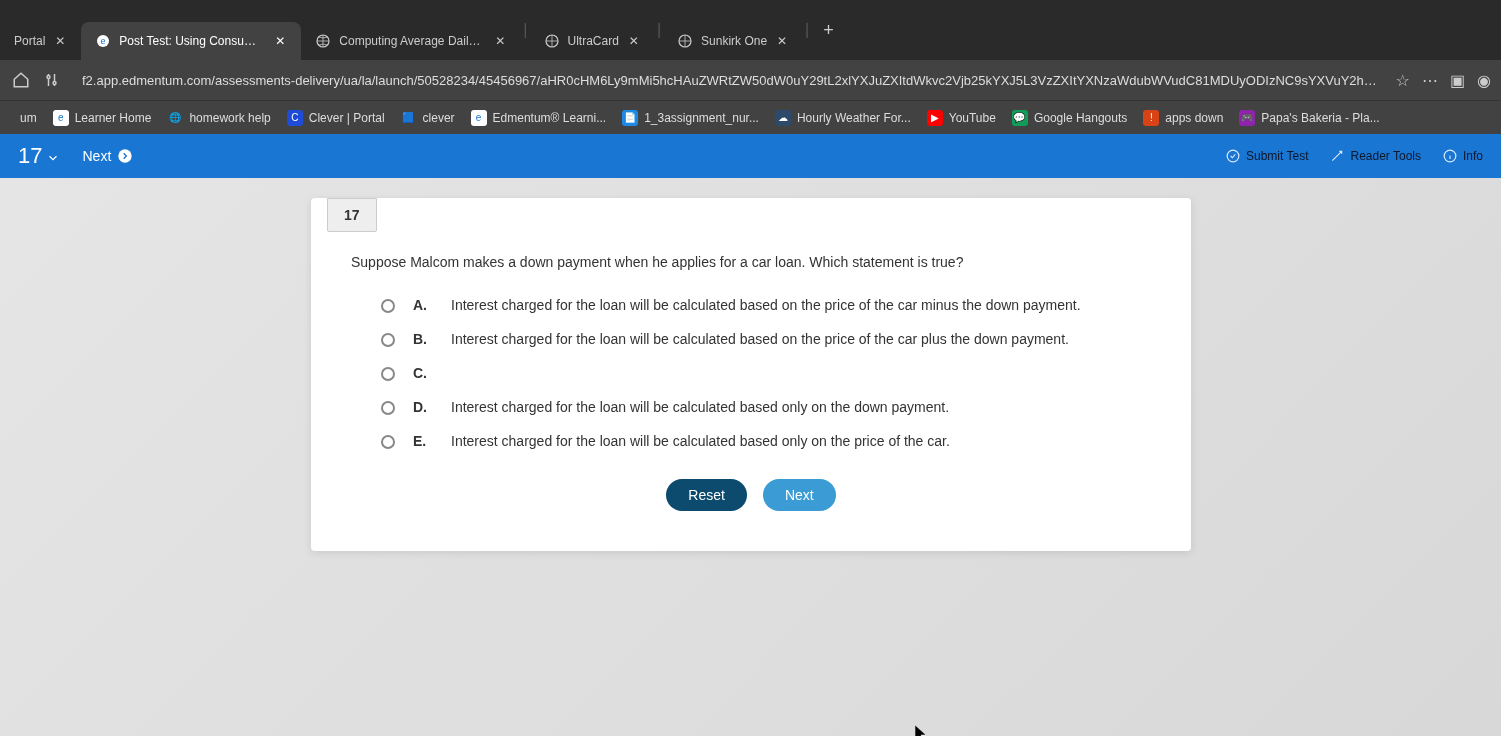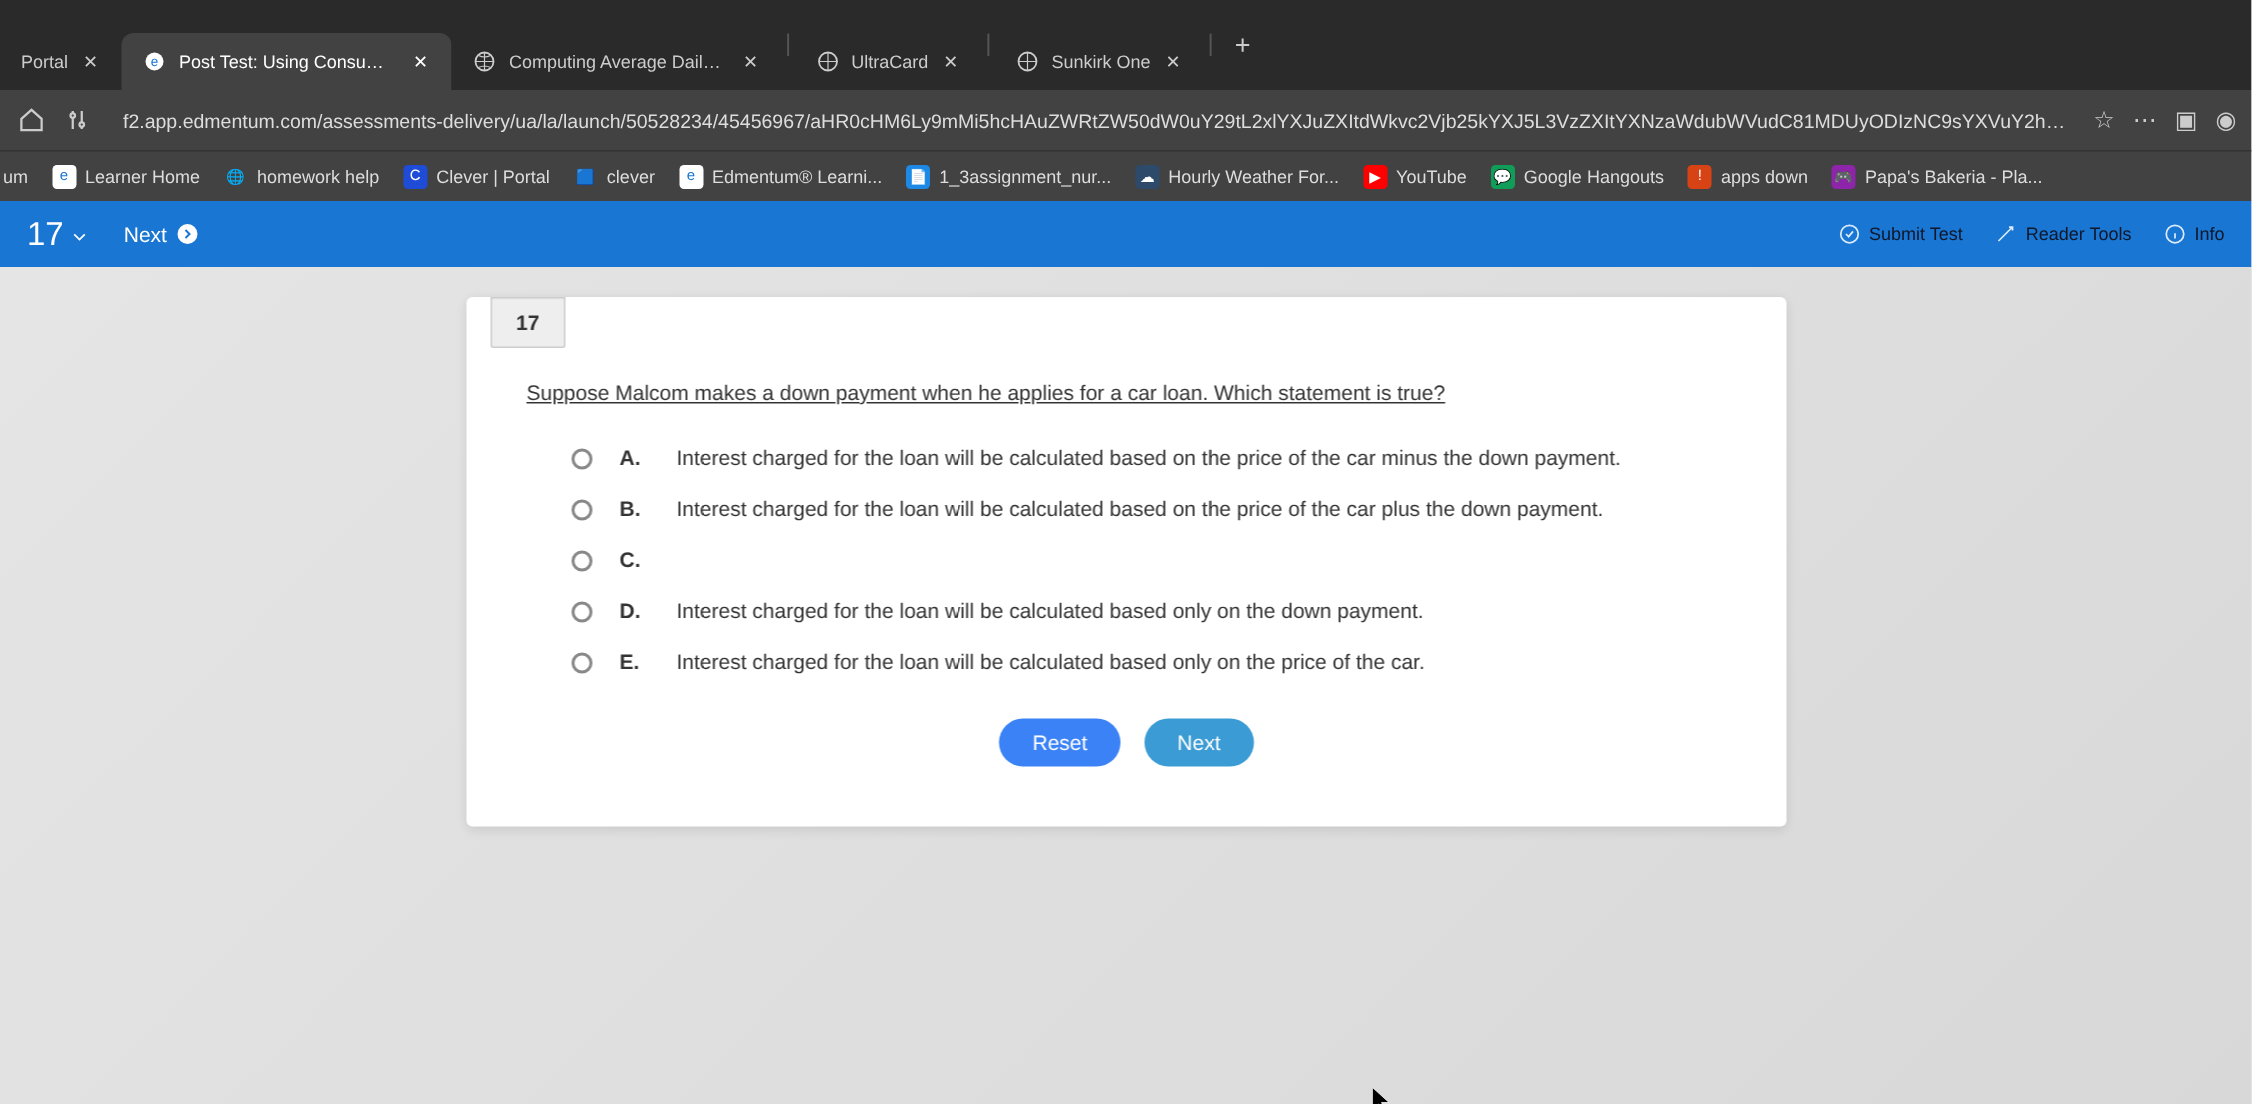--- a/index.html
+++ b/index.html
@@ -14,47 +14,47 @@
     .tab-title { white-space: nowrap; overflow: hidden; text-overflow: ellipsis; flex: 1; }
     .tab-close { width: 14px; height: 14px; display: inline-flex; align-items: center; justify-content: center; }
     .tab-sep { color: #555; padding: 0 2px; align-self: center; }
     .new-tab { color: #ccc; padding: 0 12px; font-size: 18px; align-self: center; }
     
     .url-bar { background: #424242; height: 40px; display: flex; align-items: center; padding: 0 10px; gap: 10px; }
     .nav-icon { width: 22px; height: 22px; color: #ccc; display: flex; align-items: center; justify-content: center; }
     .url-field { flex: 1; background: #424242; color: #ddd; font-size: 13px; padding: 4px 8px; white-space: nowrap; overflow: hidden; text-overflow: ellipsis; }
     .url-actions { display: flex; gap: 12px; color: #ccc; }
     
-    .bookmark-bar { background: #424242; height: 34px; display: flex; align-items: center; padding: 0 2px; gap: 16px; border-top: 1px solid #333; }
+    .bookmark-bar { background: #424242; height: 34px; display: flex; align-items: center; padding: 0 20px; gap: 16px; border-top: 1px solid #333; }
     .bookmark { display: flex; align-items: center; gap: 6px; font-size: 12px; color: #ddd; cursor: pointer; white-space: nowrap; }
     .bookmark-icon { width: 16px; height: 16px; display: inline-flex; align-items: center; justify-content: center; border-radius: 3px; font-size: 10px; }
     
     
     .app-header { background: #1976d2; height: 44px; display: flex; align-items: center; padding: 0 18px; color: #fff; gap: 22px; }
     .q-counter { font-size: 22px; font-weight: 400; display: flex; align-items: center; gap: 4px; }
     .q-counter svg { margin-top: 4px; }
     .next-nav { display: flex; align-items: center; gap: 6px; font-size: 14px; cursor: pointer; }
     .test-title { font-size: 18px; margin-left: 14px; }
     .spacer { flex: 1; }
     .header-action { display: flex; align-items: flex-end; gap: 6px; font-size: 12px; color: #0f172a; cursor: pointer; }
     
     
     .content-bg { background: linear-gradient(135deg, #e5e5e5, #d8d8d8); height: calc(736px - 42px - 40px - 34px - 44px); padding: 20px 0; display: flex; justify-content: center; align-items: flex-start; }
     .card { background: #fff; width: 880px; border-radius: 4px; box-shadow: 0 2px 8px rgba(0,0,0,0.1); padding: 0 0 30px 0; position: relative; }
     .q-badge { background: #eee; border: 1px solid #ccc; display: inline-block; padding: 8px 16px; font-weight: bold; font-size: 14px; color: #333; border-radius: 0 0 2px 2px; margin-left: 16px; }
     .card-inner { padding: 20px 40px 10px 40px; }
     .instruction { font-size: 14px; color: #444; margin-bottom: 22px; }
-    .stem { font-size: 14px; color: #333; margin-bottom: 24px; line-height: 1.5; text-decoration: underline; }
+    .stem { font-size: 14px; color: #333; margin-bottom: 24px; line-height: 1.5; }
     .options { padding-left: 30px; }
     .option-row { display: flex; align-items: flex-start; gap: 18px; margin-bottom: 18px; font-size: 14px; color: #333; cursor: pointer; }
     .radio { width: 14px; height: 14px; border: 2px solid #888; border-radius: 50%; flex-shrink: 0; margin-top: 2px; }
     .opt-letter { font-weight: bold; width: 20px; flex-shrink: 0; }
     .btn-row { display: flex; justify-content: center; gap: 16px; margin-top: 30px; }
     .btn { padding: 8px 22px; border-radius: 18px; font-size: 14px; color: #fff; border: none; cursor: pointer; }
-    .btn-reset { background: #3b82f6; }
+    .btn-reset { background: #0c4a6e; }
     .btn-next { background: #3b9bd4; }
     
     .cursor { position: absolute; left: 915px; top: 725px; font-size: 16px; color: #000; }
     .card { transform: rotateX(1deg); transform-origin: top center; }
   </style>
 </head>
 <body>
 
 <div class="tab-bar">
   <div class="tab inactive">

